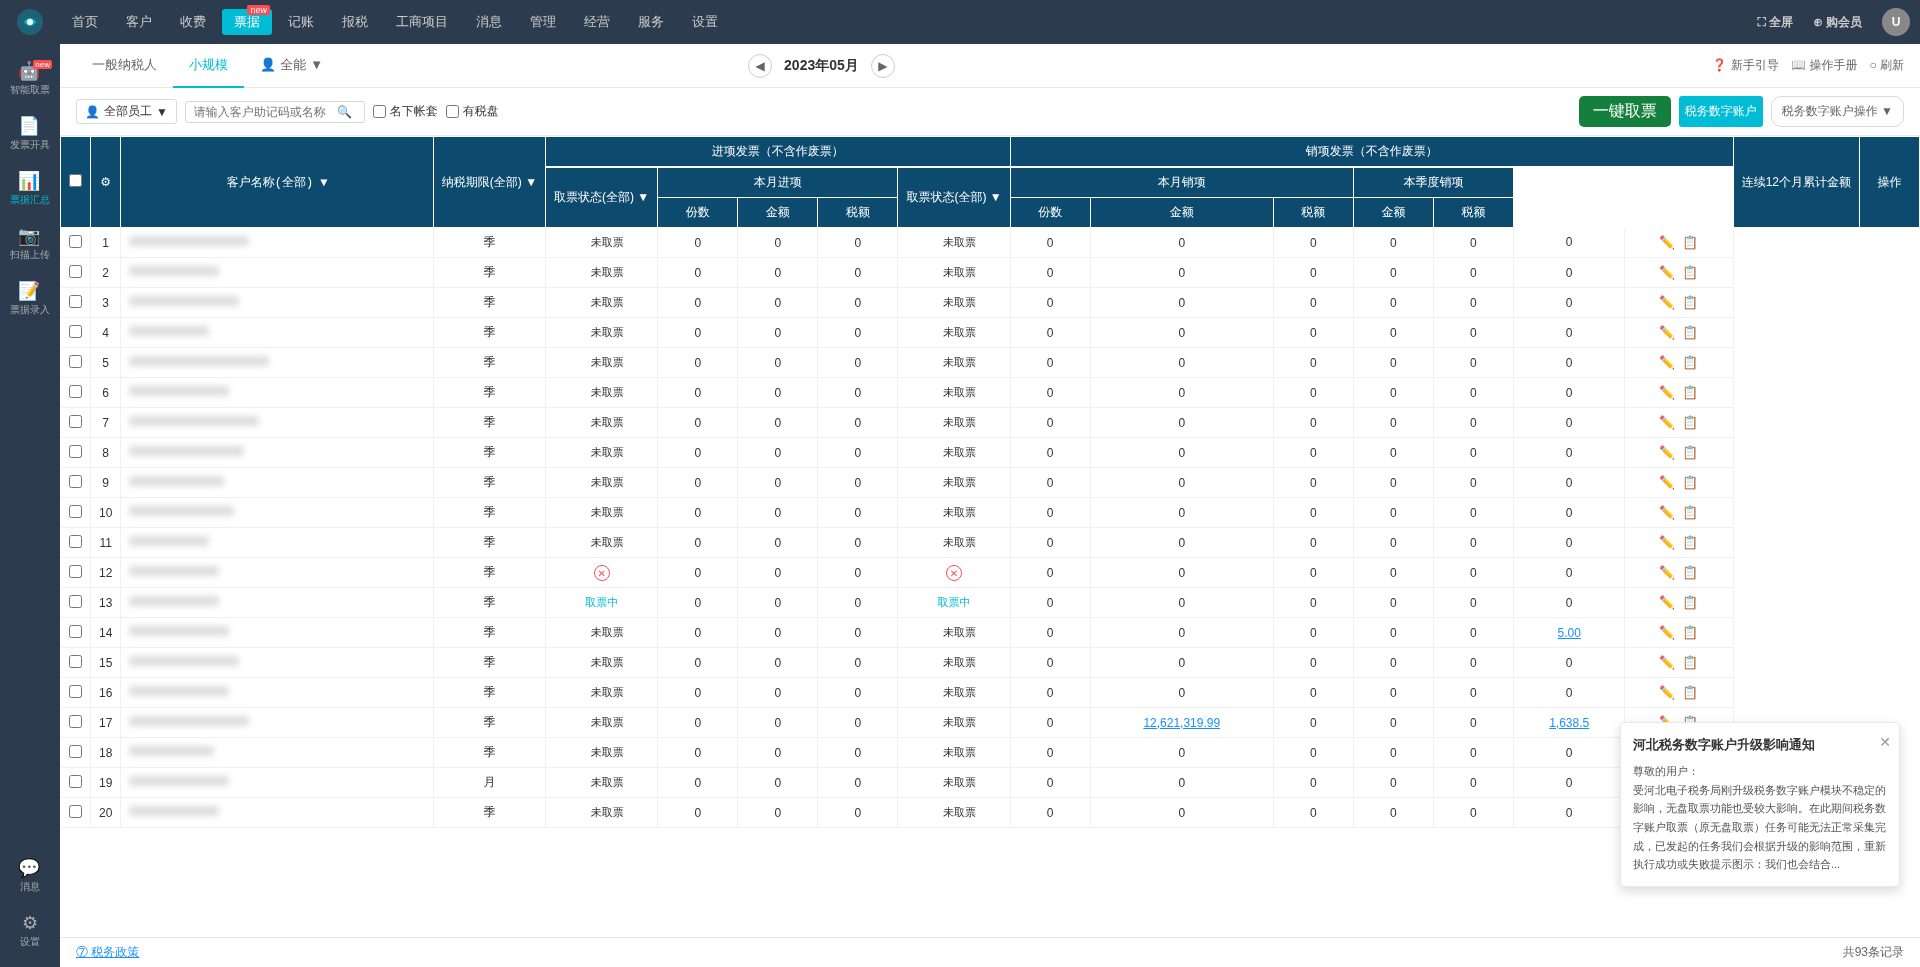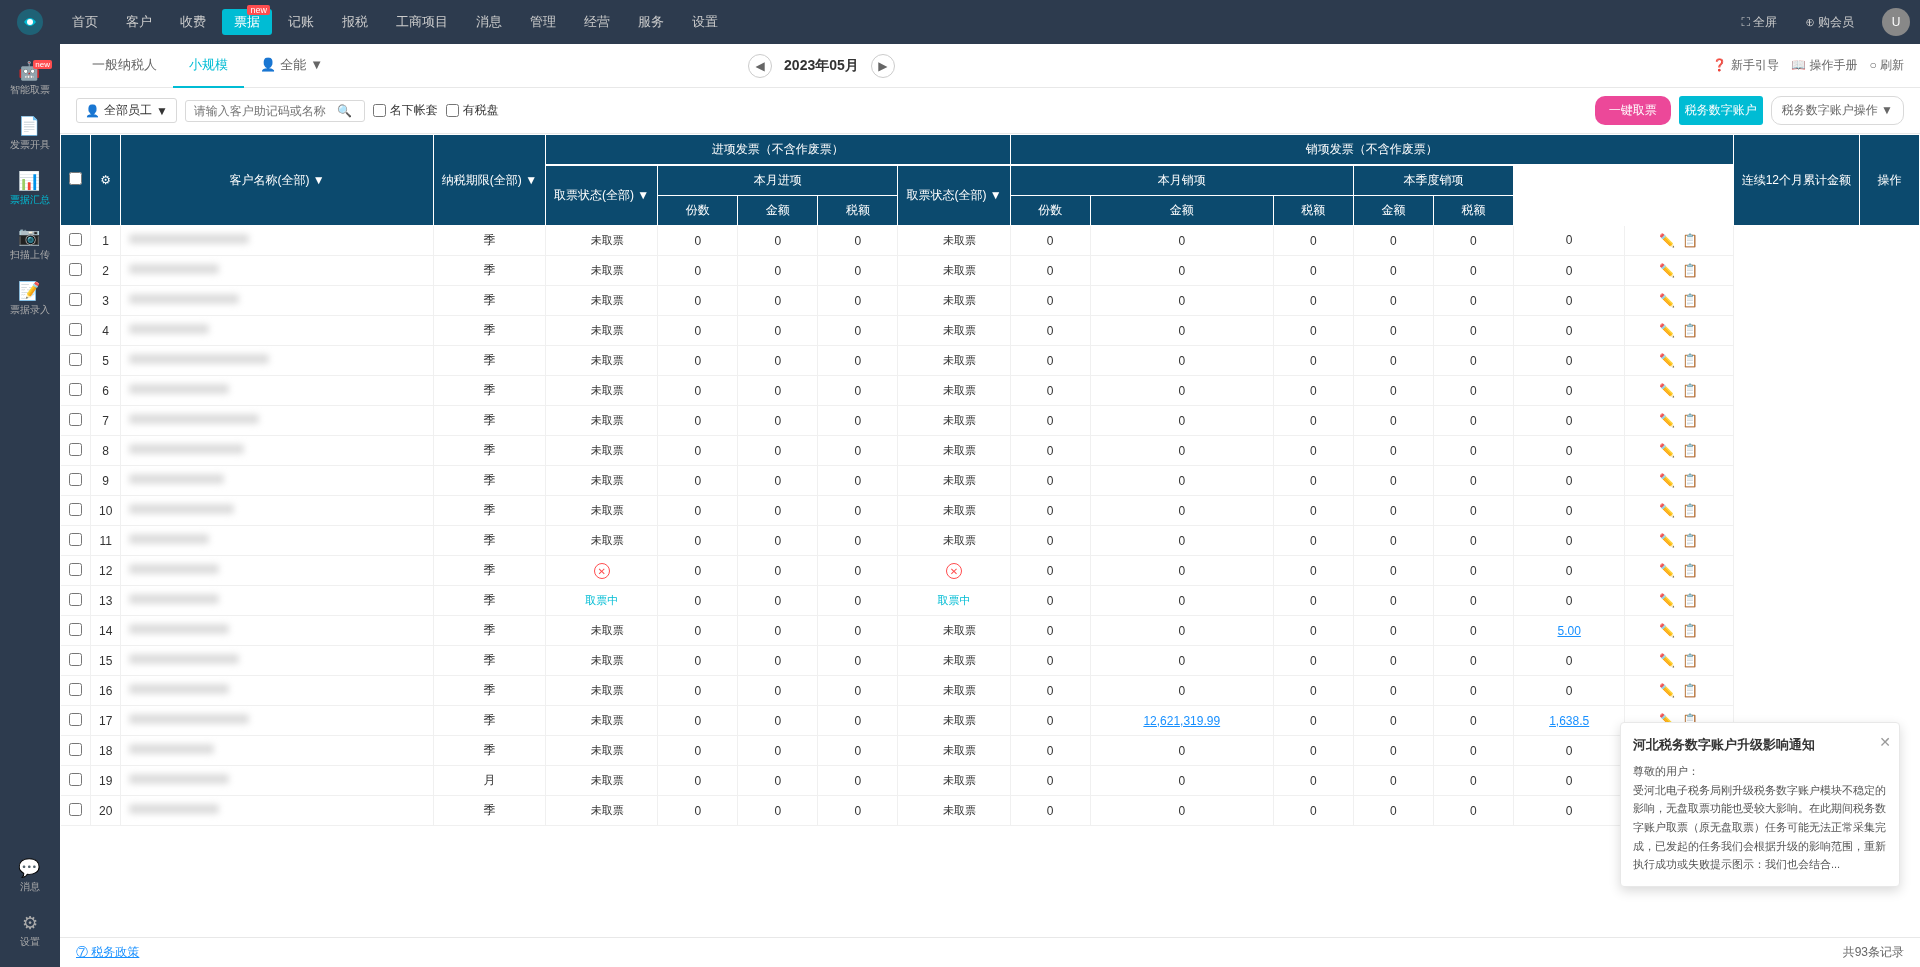--- a/index.html
+++ b/index.html
@@ -48,23 +48,24 @@
       right: 2px;
       background: #ff4d4f;
       color: #fff;
       font-size: 9px;
       padding: 0 3px;
       border-radius: 2px;
     }
     .top-nav-right {
       display: flex;
       align-items: center;
-      gap: 28px;
+      gap: 20px;
       font-size: 12px;
       color: #ccc;
+      font-weight: bold;
     }
     .top-nav-right span { cursor: pointer; }
     .avatar {
       width: 28px; height: 28px;
       border-radius: 50%;
       background: #888;
       display: flex; align-items: center; justify-content: center;
       color: #fff; font-size: 12px;
       cursor: pointer;
     }
@@ -191,26 +192,26 @@
     .search-input-wrap input {
       border: none;
       outline: none;
       font-size: 12px;
       width: 140px;
       color: #999;
     }
     .checkbox-wrap { display: flex; align-items: center; gap: 4px; font-size: 12px; cursor: pointer; }
     .toolbar-right { margin-left: auto; display: flex; gap: 8px; }
     .btn-orange {
-      background: #ec4899;
+      background: #15803d;
       color: #fff;
       border: none;
-      border-radius: 10px;
+      border-radius: 5px;
       padding: 5px 14px;
-      font-size: 12px;
+      font-size: 16px;
       cursor: pointer;
     }
     .btn-teal {
       background: #00bcd4;
       color: #fff;
       border: none;
       border-radius: 3px;
       padding: 5px 6px;
       font-size: 12px;
       cursor: pointer;
@@ -443,21 +444,21 @@
         <button class="btn-outline">税务数字账户操作 ▼</button>
       </div>
     </div>
 
     <div class="table-container">
       <table>
         <thead>
           <tr>
             <th rowspan="3" style="width:30px;"><input type="checkbox" style=""></th>
             <th rowspan="3" style="width:30px;">⚙</th>
-            <th rowspan="3" style="min-width:160px;">客户名称(全部) ▼</th>
+            <th rowspan="3" style="min-width:160px;font-family:Liberation Mono, monospace;">客户名称(全部) ▼</th>
             <th rowspan="3" style="width:70px;">纳税期限(全部) ▼</th>
             <th colspan="5" style="border-bottom:2px solid rgba(255,255,255,0.5);">进项发票（不含作废票）</th>
             <th colspan="8" style="border-bottom:2px solid rgba(255,255,255,0.5);">销项发票（不含作废票）</th>
             <th rowspan="3" style="width:100px;">连续12个月累计金额</th>
             <th rowspan="3" style="width:60px;">操作</th>
           </tr>
           <tr>
             <th rowspan="2" style="width:80px;">取票状态(全部) ▼</th>
             <th colspan="3">本月进项</th>
 

